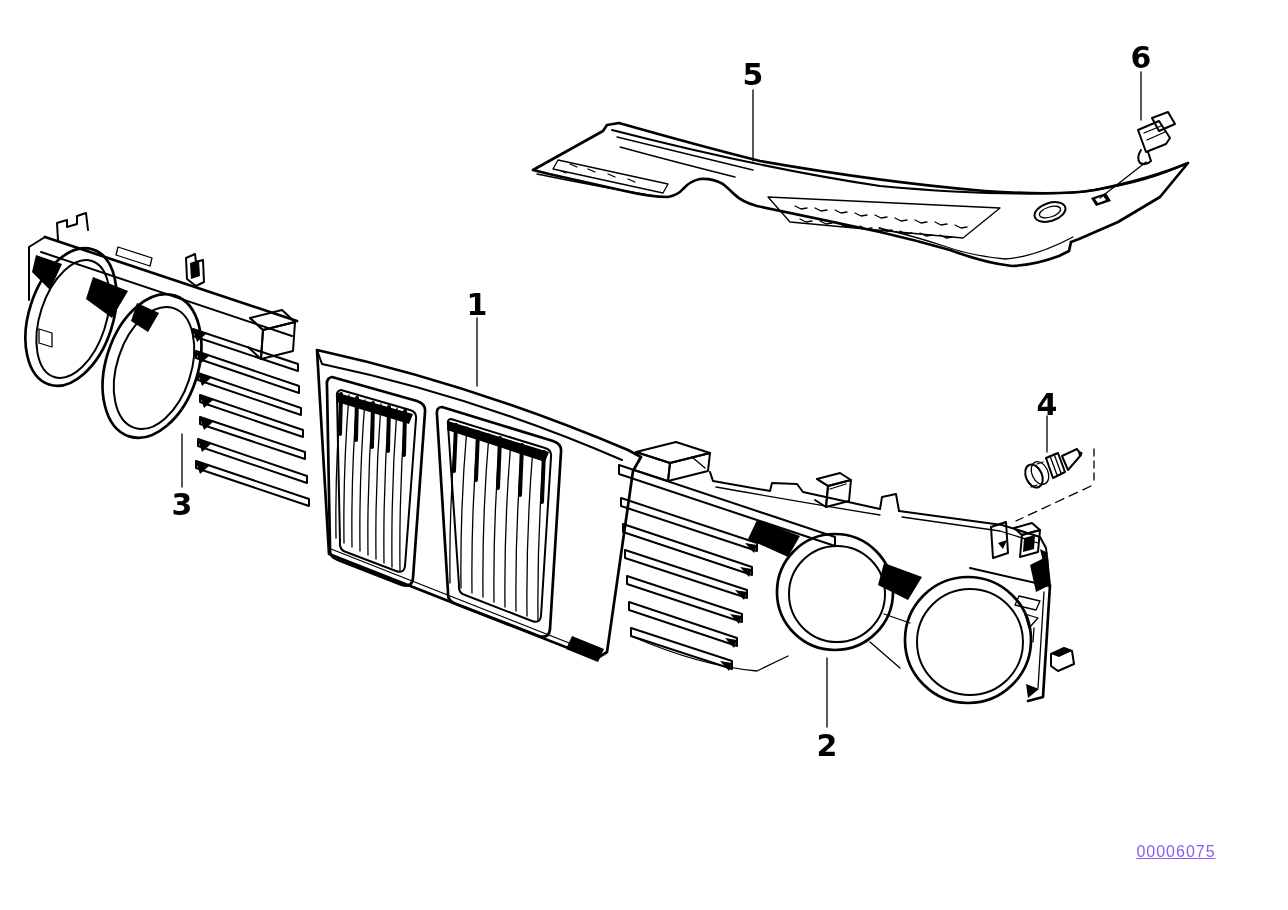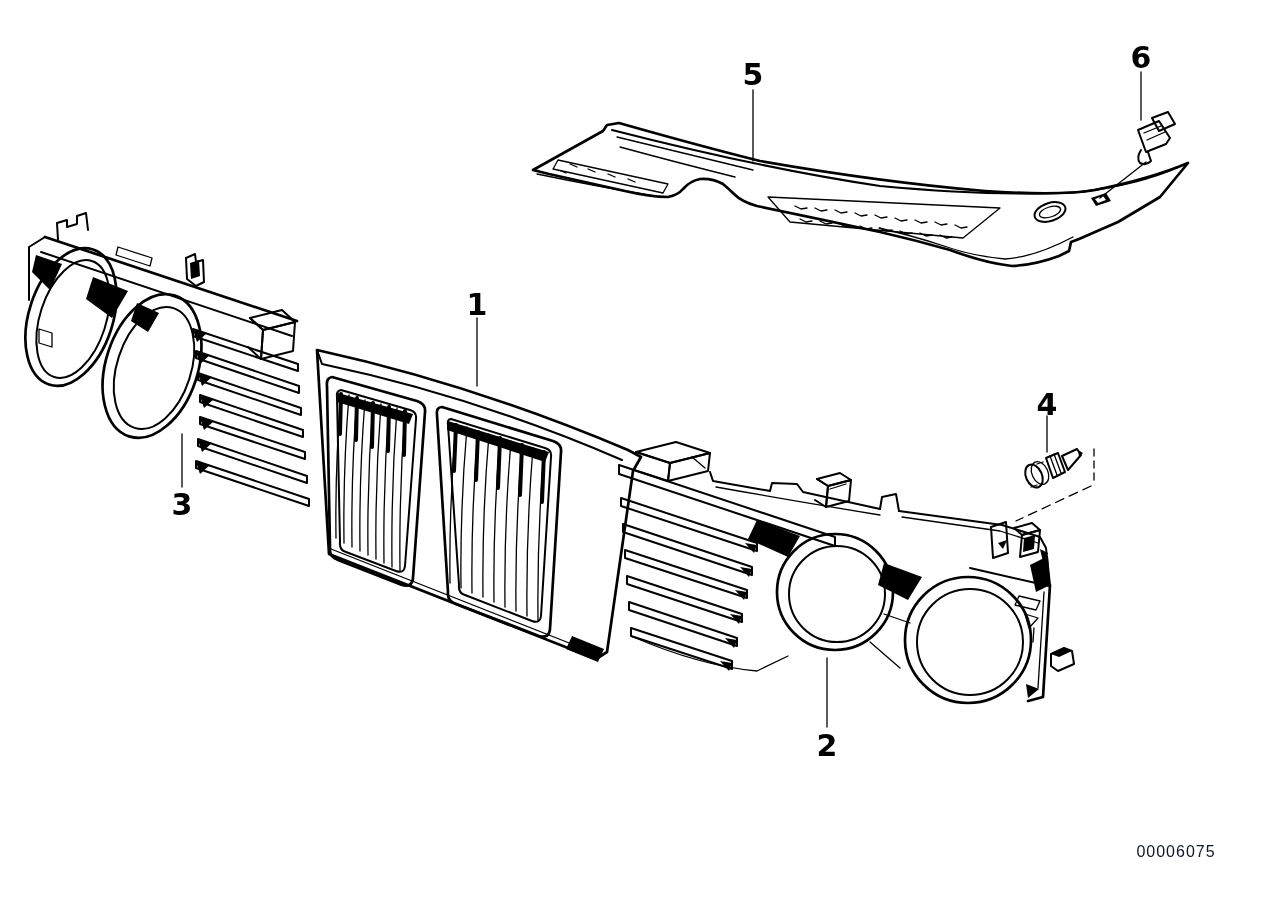--- a/index.html
+++ b/index.html
@@ -8,21 +8,21 @@
   svg{position:absolute;left:0;top:0;}
   svg *{vector-effect:none;}
   .ln{stroke:#000;fill:none;stroke-width:2;stroke-linecap:round;stroke-linejoin:round;}
   .thick{stroke-width:2.7;}
   .thin{stroke-width:1.3;}
   .blk{fill:#000;stroke:none;}
   .wht{fill:#fff;stroke:none;}
   .callout{position:absolute;transform:translate(-50%,-50%);
            font:700 30px "DejaVu Sans",sans-serif;color:#000;letter-spacing:0;}
   .drawing-number{position:absolute;transform:translate(-50%,-50%);
-           font:400 16px "Liberation Sans",sans-serif;color:#0f172a;letter-spacing:1px;}
+           font:400 16px "Liberation Sans",sans-serif;color:#8b5cf6;letter-spacing:1px;text-decoration:underline;}
 </style>
 </head>
 <body>
 
 <div class="canvas">
 <svg width="1288" height="910" viewBox="0 0 1288 910">
 
   <g>
     <path class="ln thick" d="M533 170 L603 131 L607 125 L619 123
       Q700 146 760 161 Q880 182 985 191 Q1060 196 1095 190 Q1150 179 1188 163

